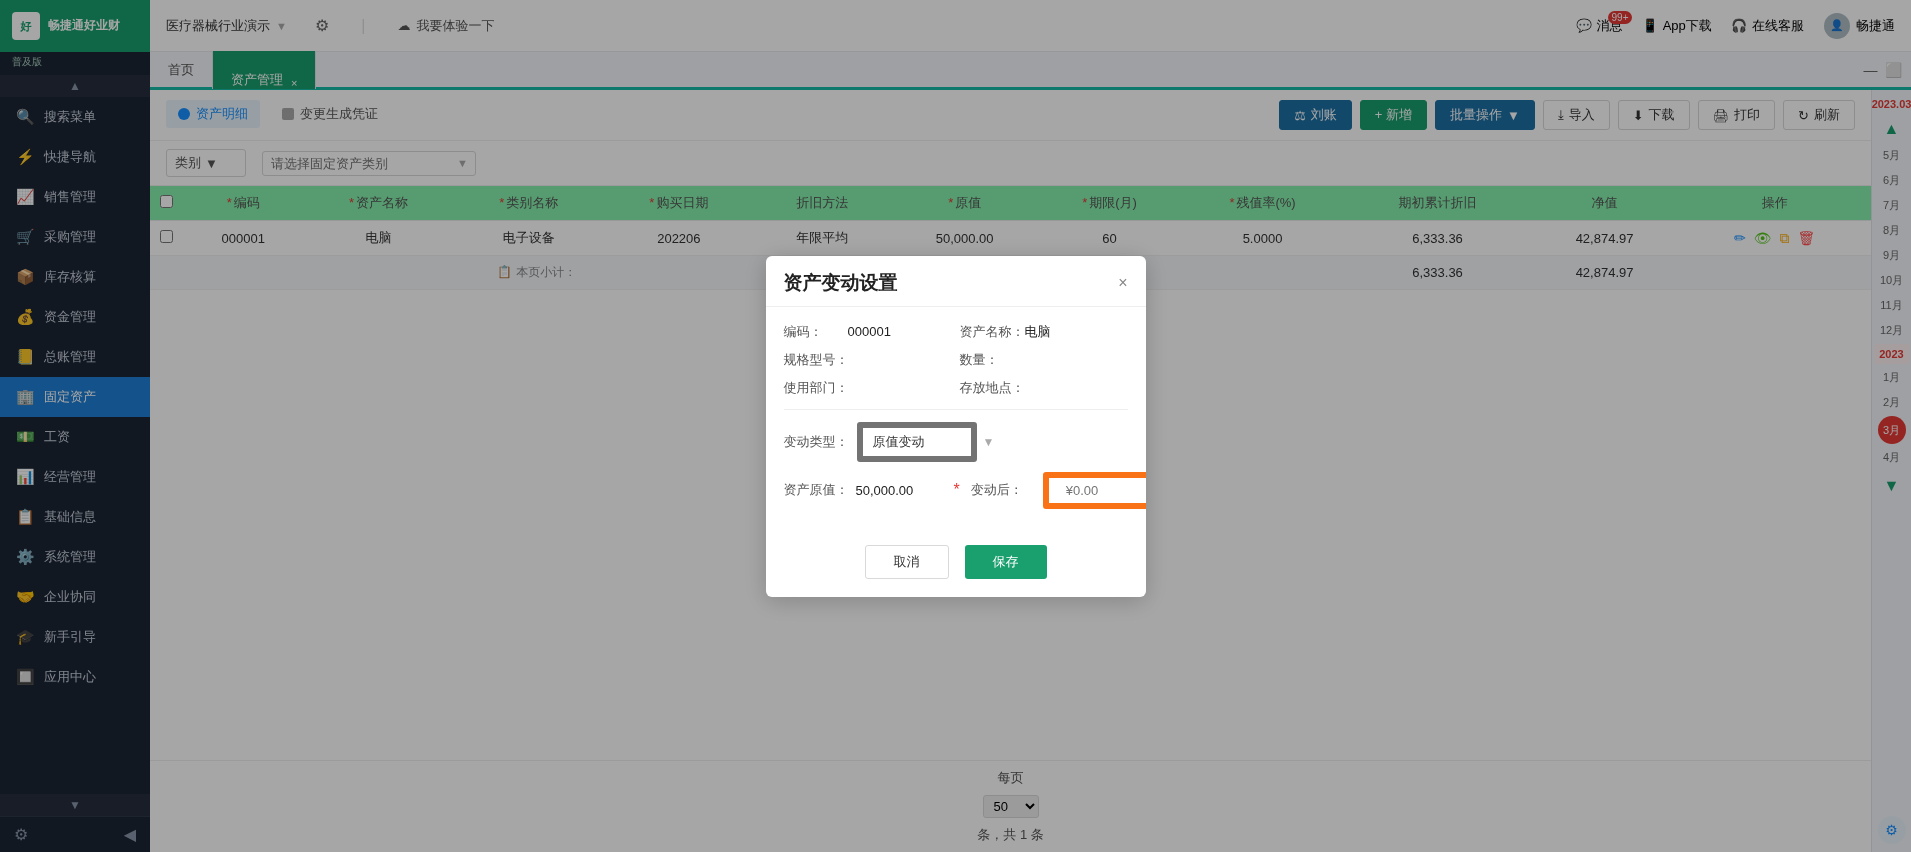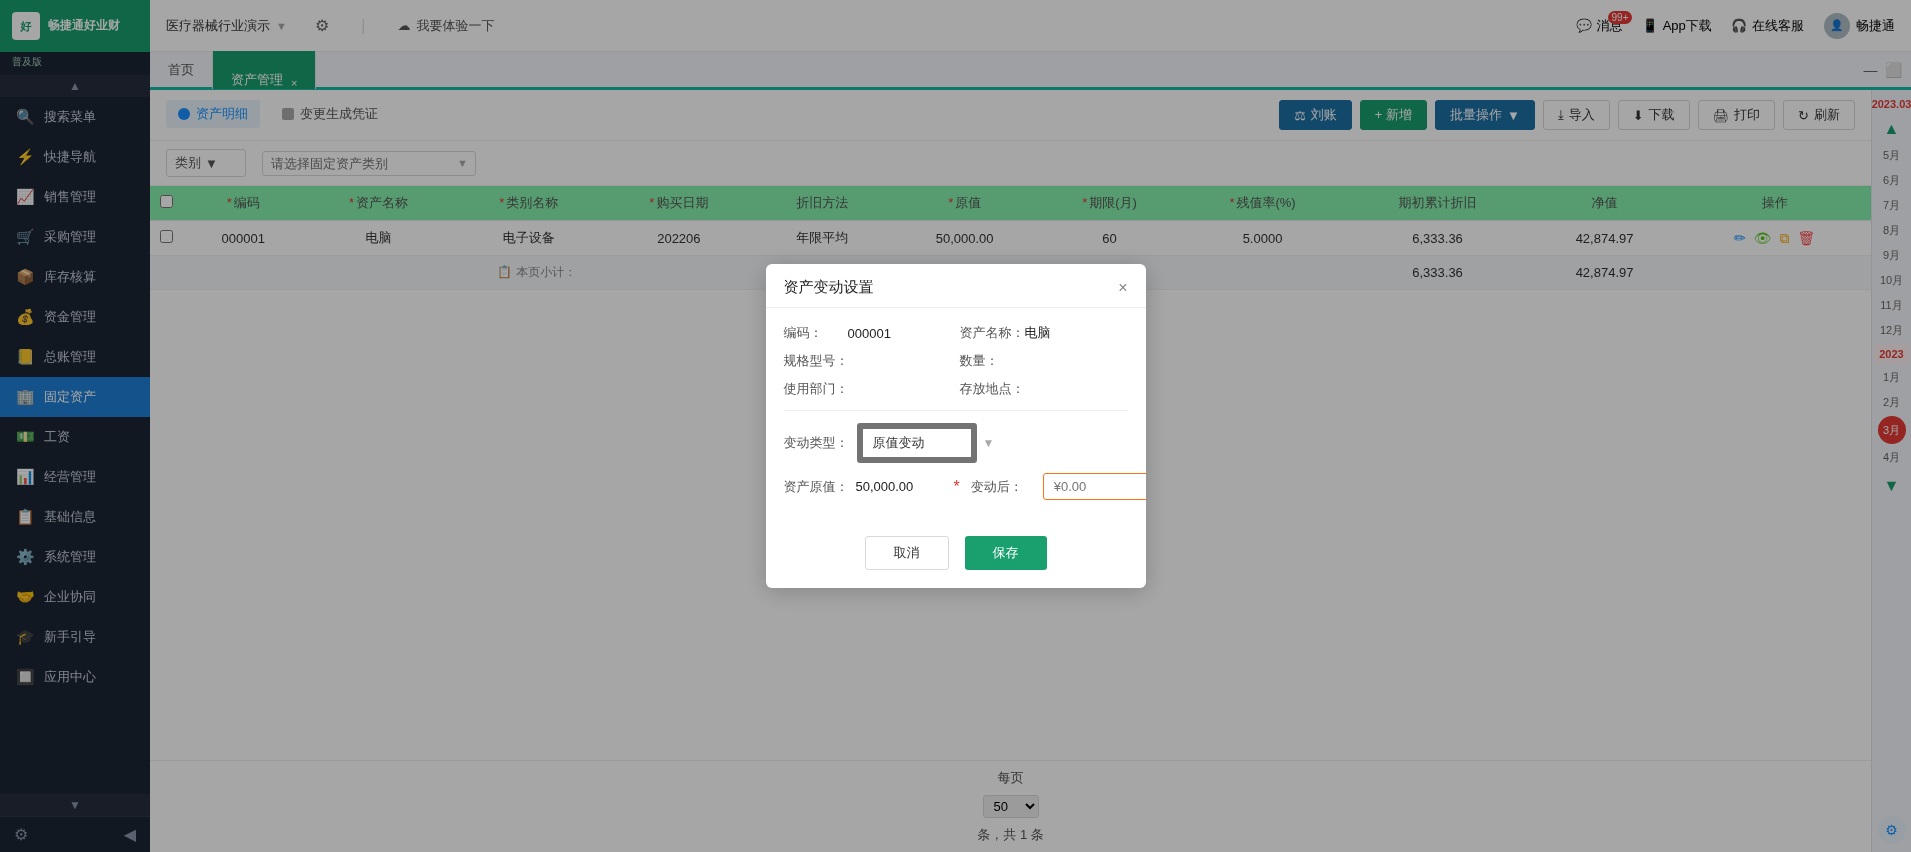--- a/index.html
+++ b/index.html
@@ -328,21 +328,21 @@
       overflow: hidden;
       z-index: 101;
     }
     .modal-header {
       display: flex;
       align-items: center;
       justify-content: space-between;
       padding: 14px 18px 10px;
       border-bottom: 1px solid #eee;
     }
-    .modal-title { font-size: 15px; font-weight: normal; color: #222; }
+    .modal-title { font-size: 19px; font-weight: bold; color: #222; }
     .modal-close { cursor: pointer; color: #888; font-size: 16px; }
     .modal-body { padding: 16px 18px; }
     .modal-row { display: flex; align-items: center; margin-bottom: 10px; gap: 8px; }
     .modal-field { display: flex; align-items: center; flex: 1; min-width: 0; }
     .modal-label { color: #555; font-size: 13px; white-space: nowrap; min-width: 64px; }
     .modal-value { font-size: 13px; color: #222; }
     .modal-divider { border: none; border-top: 1px solid #eee; margin: 12px 0; }
     .modal-row-inline { display: flex; align-items: center; margin-bottom: 10px; gap: 8px; }
     .modal-select-wrap { display: flex; align-items: center; gap: 6px; }
     .modal-select-box {
@@ -350,23 +350,23 @@
       border-radius: 3px;
       padding: 5px 28px 5px 10px;
       font-size: 13px;
       color: #333;
       background: #fff;
       min-width: 120px;
       position: relative;
     }
     .modal-select-arrow { color: #aaa; font-size: 12px; cursor: pointer; }
     .modal-input {
-      border: 1px solid #f97316;
-      border-radius: 3px;
-      padding: 5px 10px;
+      border: 6px solid #f97316;
+      border-radius: 3px;
+      padding: 5px 17px;
       font-size: 13px;
       color: #0f766e;
       background: #fff;
       min-width: 120px;
     }
     .required-star { color: #e53935; margin-right: 3px; }
     .modal-footer {
       display: flex;
       justify-content: center;
       gap: 16px;

